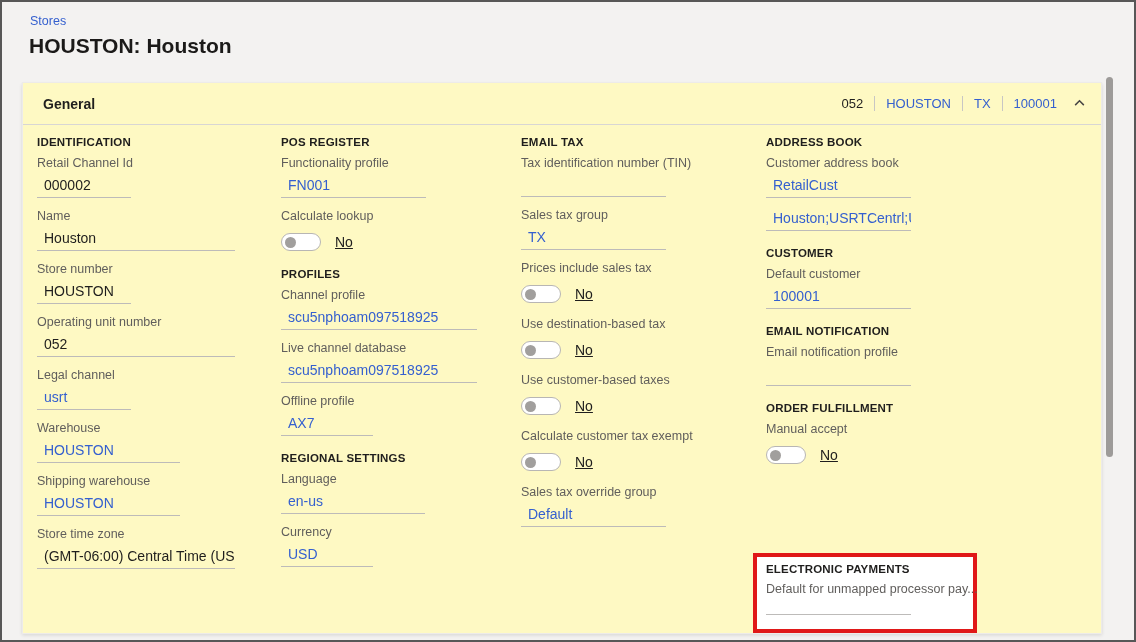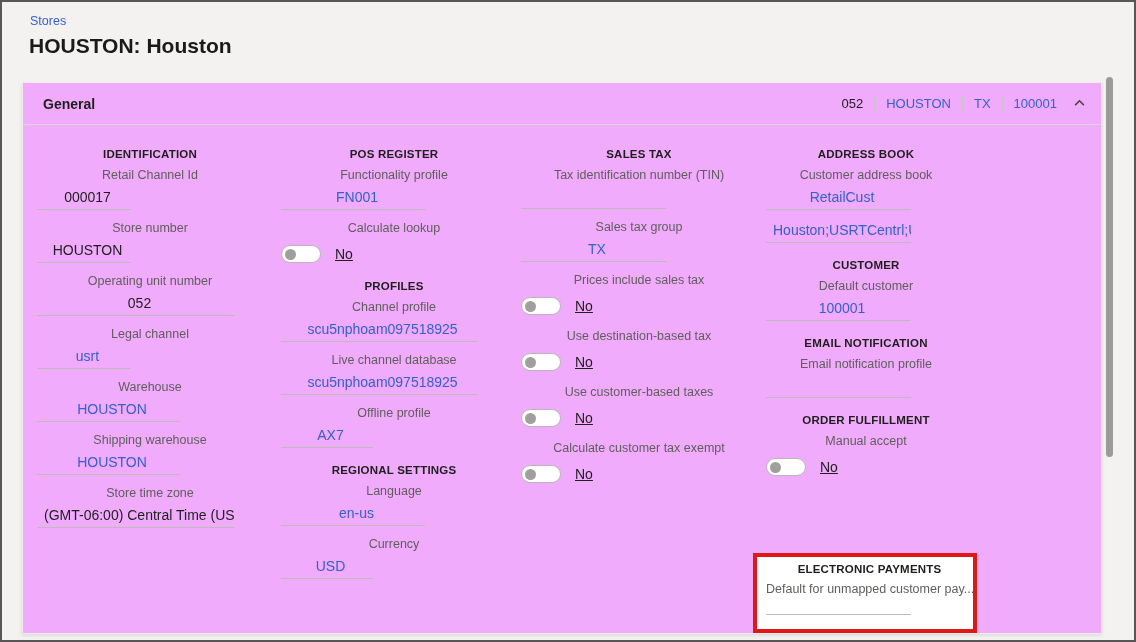--- a/index.html
+++ b/index.html
@@ -7,41 +7,40 @@
   html,body { margin:0; padding:0; }
   body {
     width:1136px; height:642px; position:relative; overflow:hidden;
     background:#f3f2f1; border:2px solid #575757;
     font-family:"Liberation Sans", sans-serif; color:#1f1e1d;
   }
   .breadcrumb { position:absolute; left:28px; top:12px; font-size:12.5px; color:var(--link); cursor:pointer; }
   .page-title { position:absolute; left:27px; top:32px; font-size:21px; font-weight:600; color:#1b1a19;text-align:center; }
 
   .card {
-    position:absolute; left:20px; top:80px; width:1080px; height:552px; background:#f0abfc;
+    position:absolute; left:20px; top:80px; width:1080px; height:552px; background:#fef9c3;
     border:1px solid #edebe9;
     box-shadow:0 0.3px 0.9px rgba(0,0,0,.08), 0 1.6px 3.6px rgba(0,0,0,.11);
-    text-align:center;
   }
   .card-header { position:absolute; top:0; left:0; right:0; height:42px; border-bottom:1px solid #d8d6d4; display:flex; align-items:center; }
   .card-title { margin-left:20px; font-size:14px; font-weight:700; color:#1f1e1d; }
   .card-summary { margin-left:auto; margin-right:15px; display:flex; align-items:center; gap:11px; font-size:13px; }
   .summary-sep { width:1px; height:15px; background:#c8c6c4; }
   .summary-val { color:var(--link); cursor:pointer; }
   .summary-val.plain { color:#1f1e1d; cursor:default; }
   .chevron { margin-left:5px; display:flex; align-items:center; cursor:pointer; }
 
   .col { position:absolute; top:52px; }
   .col1 { left:14px;  width:226px; }
   .col2 { left:258px; width:226px; }
   .col3 { left:498px; width:236px; }
   .col4 { left:743px; width:200px; }
 
   .section-title { font-size:11.5px; font-weight:700; color:#1f1e1d; letter-spacing:.2px; margin:16px 0 7px 0; }
-  .col .section-title:first-child { margin-top:13px; }
+  .col .section-title:first-child { margin-top:1px; }
 
   .field { margin-bottom:10px; }
   .field-label { font-size:12.5px; color:#605e5c; line-height:17px; margin-bottom:3px; white-space:nowrap; }
   .field-value {
     font-size:14px; color:#1f1e1d; line-height:21px; min-height:22px;
     padding:0 0 1px 7px; border-bottom:1px solid #bdbbb9;
     white-space:nowrap; overflow:hidden; cursor:text;
   }
   .field-value.link { color:var(--link); cursor:pointer; }
   .w92{width:92px} .w94{width:94px} .w143{width:143px} .w144{width:144px}
@@ -84,21 +83,25 @@
             <path d="M2 7.5 L6 3.5 L10 7.5" fill="none" stroke="#484644" stroke-width="1.4"></path>
           </svg>
       </span>
     </div>
   </div>
 
   <div class="col col1">
     <div class="section-title">IDENTIFICATION</div>
     <div class="field">
       <div class="field-label">Retail Channel Id</div>
-      <div class="field-value w94">000017</div>
+      <div class="field-value w94">000002</div>
+    </div>
+    <div class="field">
+      <div class="field-label">Name</div>
+      <div class="field-value w198">Houston</div>
     </div>
     <div class="field">
       <div class="field-label">Store number</div>
       <div class="field-value w94">HOUSTON</div>
     </div>
     <div class="field">
       <div class="field-label">Operating unit number</div>
       <div class="field-value w198">052</div>
     </div>
     <div class="field">
@@ -154,21 +157,21 @@
       <div class="field-label">Language</div>
       <div class="field-value link w144">en-us</div>
     </div>
     <div class="field">
       <div class="field-label">Currency</div>
       <div class="field-value link w92">USD</div>
     </div>
   </div>
 
   <div class="col col3">
-    <div class="section-title">SALES TAX</div>
+    <div class="section-title">EMAIL TAX</div>
     <div class="field">
       <div class="field-label">Tax identification number (TIN)</div>
       <div class="field-value w145"></div>
     </div>
     <div class="field">
       <div class="field-label">Sales tax group</div>
       <div class="field-value link w145">TX</div>
     </div>
     <div class="toggle-field">
       <div class="field-label">Prices include sales tax</div>
@@ -199,20 +202,24 @@
     </div>
     <div class="toggle-field">
       <div class="field-label">Calculate customer tax exempt</div>
       <div class="toggle-row">
         <span class="toggle">
             <span class="knob"></span>
           </span>
         <span class="toggle-text">No</span>
       </div>
     </div>
+    <div class="field">
+      <div class="field-label">Sales tax override group</div>
+      <div class="field-value link w145">Default</div>
+    </div>
   </div>
 
   <div class="col col4">
     <div class="section-title">ADDRESS BOOK</div>
     <div class="field">
       <div class="field-label">Customer address book</div>
       <div class="field-value link w145">RetailCust</div>
     </div>
     <div class="field">
       <div class="field-value link w145">Houston;USRTCentrl;U...</div>
@@ -237,18 +244,18 @@
         <span class="toggle">
             <span class="knob"></span>
           </span>
         <span class="toggle-text">No</span>
       </div>
     </div>
   </div>
 
   <div class="ep-box">
     <div class="section-title">ELECTRONIC PAYMENTS</div>
-    <div class="field-label">Default for unmapped customer pay...</div>
+    <div class="field-label">Default for unmapped processor pay...</div>
     <div class="ep-underline"></div>
   </div>
 </div>
 
 <div class="scroll-thumb"></div>
 
 </body></html>

